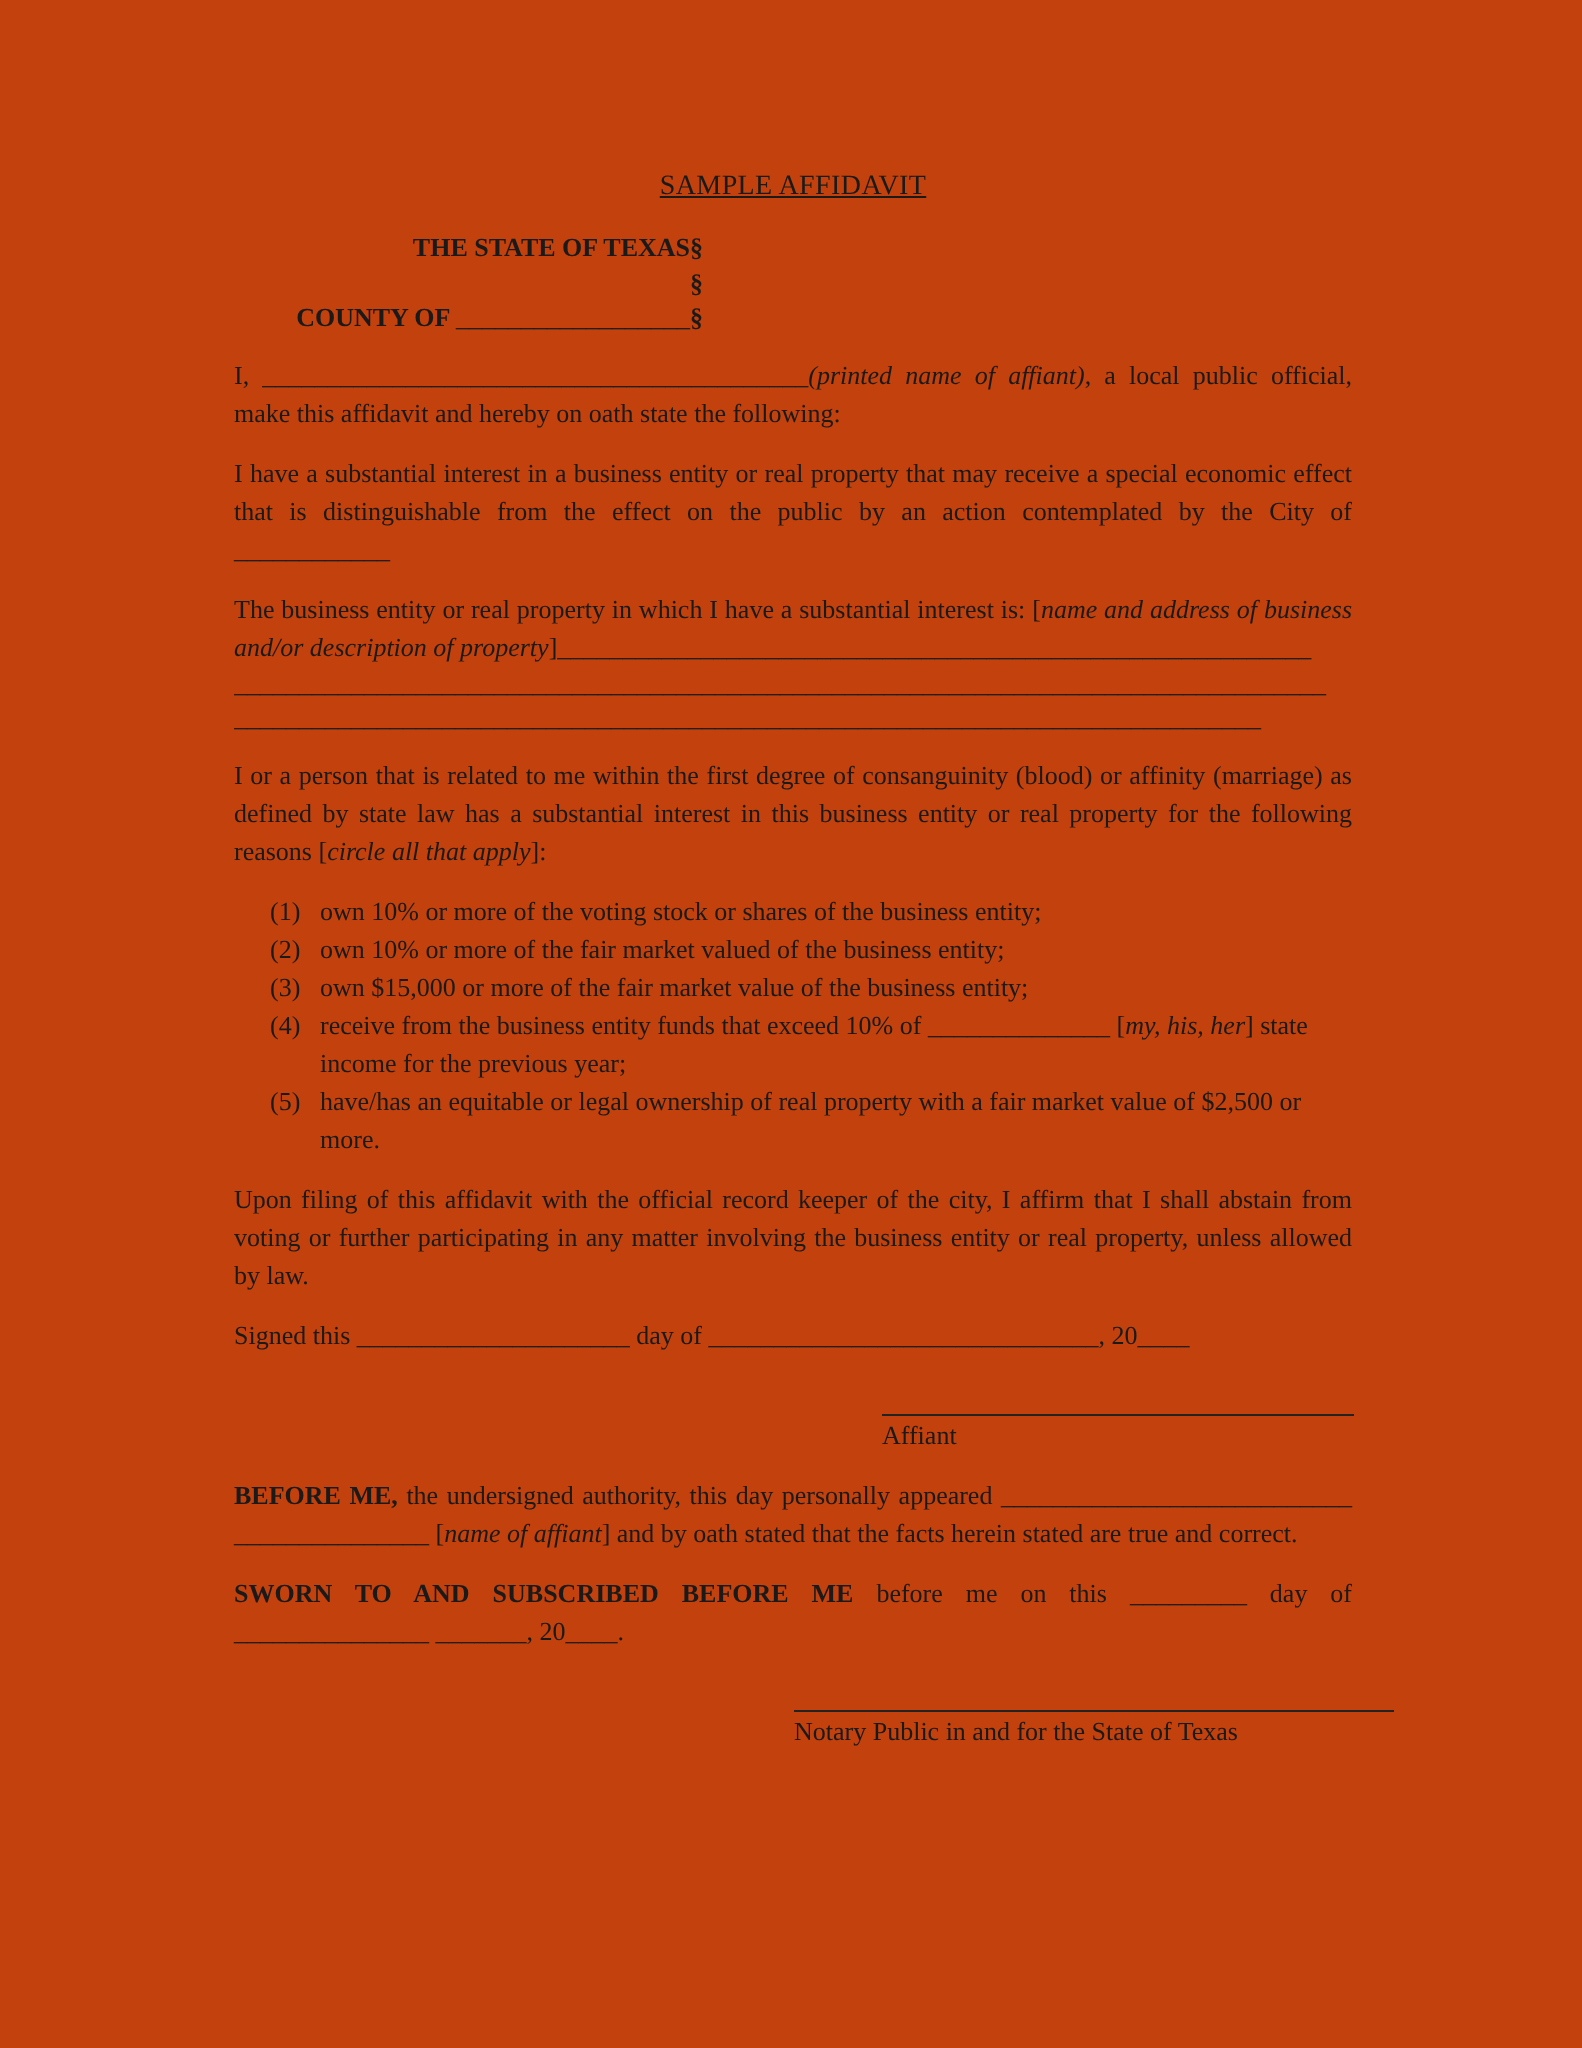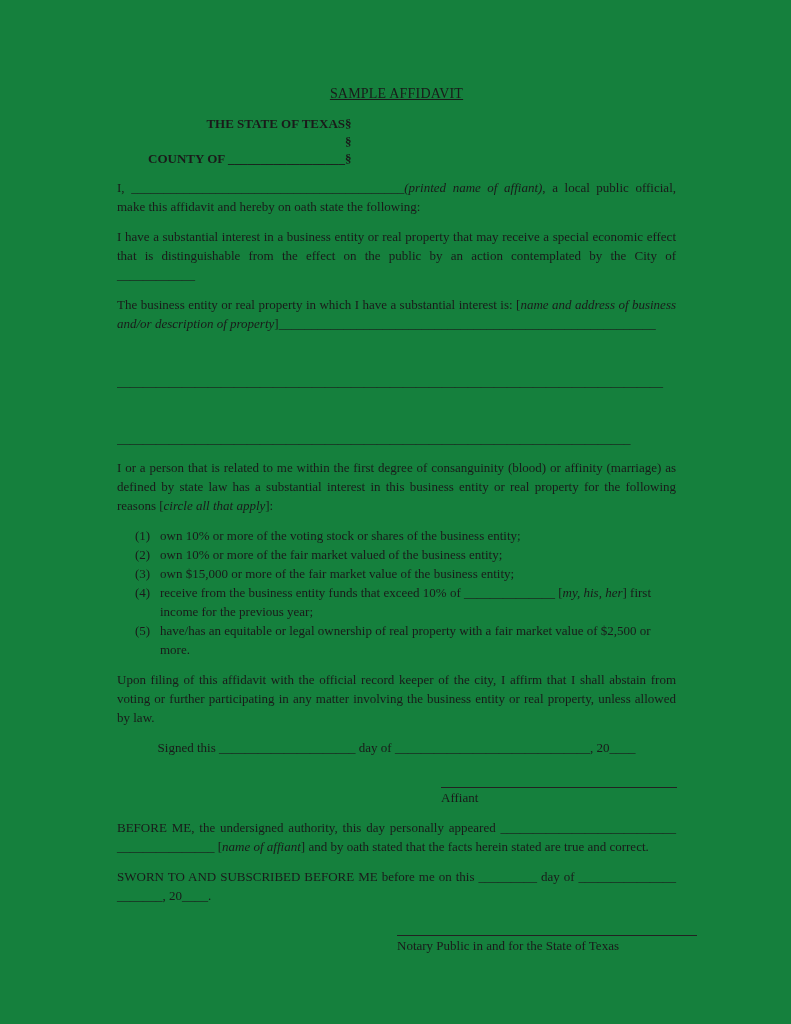--- a/index.html
+++ b/index.html
@@ -1,42 +1,42 @@
 <!DOCTYPE html>
 <html><head>
 <meta charset="utf-8">
 <style>
   html,body{margin:0;padding:0;background:#ffffff;}
   .page{
     position:relative;
     width:791px;height:1024px;
-    background:#15803d;
+    background:#c2410c;
     box-sizing:border-box;
     padding:84px 115px 0 117px;
     font-family:"Liberation Serif","DejaVu Serif",serif;
     font-size:13px;
     line-height:19px;
     color:#1a1a1a;
   }
-  .b{font-weight:normal;}
+  .b{font-weight:bold;}
   .i{font-style:italic;}
-  .nb{font-weight:bold;}
+  .nb{font-weight:normal;}
   .title{
     text-align:center;
     text-decoration:underline;
     font-size:14px;
     margin:0 0 12px 0;
     letter-spacing:.2px;
   }
   .header{line-height:17.5px;margin:0 0 10px 0;font-weight:bold;}
   .hrow{display:flex;text-align:right;}
   .hleft{display:inline-block;width:228px;flex:0 0 228px;}
   .para{margin:0 0 11px 0;text-align:justify;}
-  .noj{text-align:center;}
-  .blank-line{white-space:nowrap;overflow:hidden;line-height:17px;margin-top:40px;}
+  .noj{text-align:left;}
+  .blank-line{white-space:nowrap;overflow:hidden;line-height:17px;}
   .bl-wrap{margin:0 0 11px 0;}
   .list{margin:0 0 11px 0;}
   .list-item{position:relative;padding-left:43px;text-align:left;}
   .list-item .marker{position:absolute;left:18px;top:0;}
   .sig-block{margin:30px 0 11px 324px;width:236px;}
   .sig-unit + .sig-unit{margin-top:26px;text-align:right;}
   .rule{border-top:1.5px solid #222;height:0;line-height:0;}
   .notary-block{margin:30px 0 0 280px;width:300px;}
   .commission{margin-top:12px;white-space:nowrap;}
 </style>
@@ -82,21 +82,21 @@
     <div class="list-item">
       <span class="marker">(2)</span>
       <span><span>own 10% or more of the fair market valued of the business entity;</span></span>
     </div>
     <div class="list-item">
       <span class="marker">(3)</span>
       <span><span>own $15,000 or more of the fair market value of the business entity;</span></span>
     </div>
     <div class="list-item">
       <span class="marker">(4)</span>
-      <span><span>receive from the business entity funds that exceed 10% of </span><span>______________</span><span> [</span><span class="i">my, his, her</span><span>] first</span><br><span>income for the previous year;</span></span>
+      <span><span>receive from the business entity funds that exceed 10% of </span><span>______________</span><span> [</span><span class="i">my, his, her</span><span>] state</span><br><span>income for the previous year;</span></span>
     </div>
     <div class="list-item">
       <span class="marker">(5)</span>
       <span><span>have/has an equitable or legal ownership of real property with a fair market value of $2,500 or more.</span></span>
     </div>
   </div>
 
   <div class="para"><span>Upon filing of this affidavit with the official record keeper of the city, I affirm that I shall abstain from voting or further participating in any matter involving the business entity or real property, unless allowed by law.</span></div>
 
   <div class="para noj"><span>Signed this </span><span>_____________________</span><span> day of </span><span>______________________________</span><span>, 20</span><span>____</span></div>

